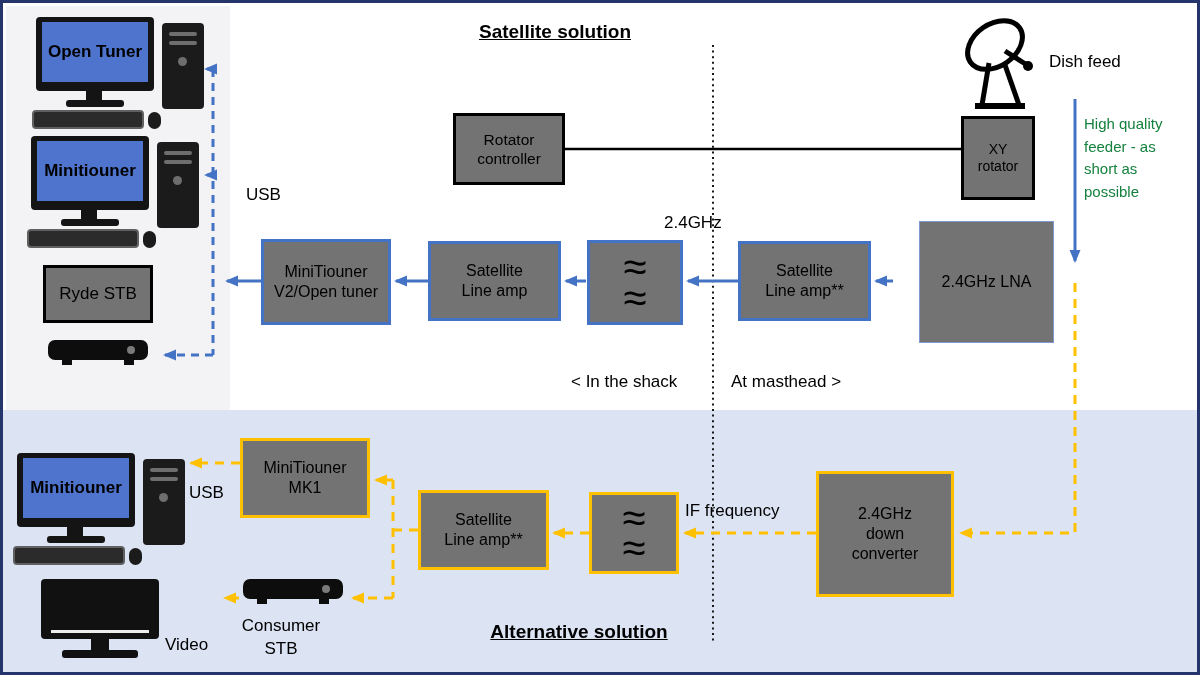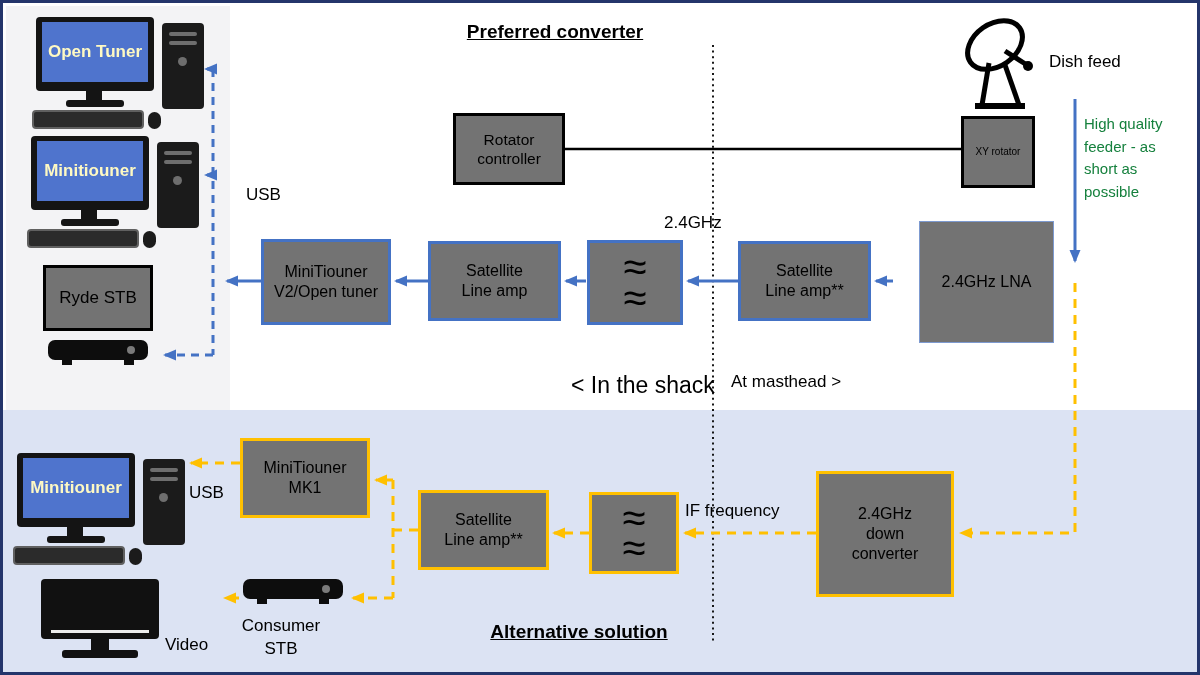--- a/index.html
+++ b/index.html
@@ -18,21 +18,21 @@
   .t{position:absolute;z-index:2;}
   .bold{font-weight:normal;}
   .title{font-size:19px;font-weight:bold;text-decoration:underline;text-align:center;}
   .rednote{color:#15803d;font-size:15px;line-height:1.5;}
   
   .pc{position:absolute;width:200px;height:115px;z-index:2;}
   .pc .tower{position:absolute;left:126px;top:6px;width:42px;height:86px;background:#1B1B1B;border-radius:4px;}
   .pc .tower::before{content:"";position:absolute;left:7px;right:7px;top:9px;height:4px;background:#6E6E6E;border-radius:2px;box-shadow:0 9px 0 #6E6E6E;}
   .pc .tower::after{content:"";position:absolute;left:16px;top:34px;width:9px;height:9px;border-radius:50%;background:#6E6E6E;}
   .pc .mon{position:absolute;left:0;top:0;width:118px;height:74px;background:#141414;border-radius:4px;padding:5px 6px 9px 6px;box-sizing:border-box;}
-  .pc .scr{width:100%;height:100%;background:#4F74CD;display:flex;align-items:center;justify-content:center;color:#fef9c3;font-weight:bold;font-size:17px;white-space:nowrap;}
+  .pc .scr{width:100%;height:100%;background:#4F74CD;display:flex;align-items:center;justify-content:center;color:#000000;font-weight:bold;font-size:17px;white-space:nowrap;}
   .pc .neck{position:absolute;left:50px;top:74px;width:16px;height:9px;background:#141414;}
   .pc .base{position:absolute;left:30px;top:83px;width:58px;height:7px;background:#141414;border-radius:3px;}
   .pc .kb{position:absolute;left:-4px;top:93px;width:112px;height:19px;background:#2B2B2B;border:2px solid #606060;border-radius:4px;box-sizing:border-box;}
   .pc .mouse{position:absolute;left:112px;top:95px;width:13px;height:17px;background:#1B1B1B;border-radius:7px;}
   
   .stb{position:absolute;z-index:2;}
   .stb .body{width:100px;height:20px;background:#0D0D0D;border-radius:7px;position:relative;}
   .stb .body::before{content:"";position:absolute;right:13px;top:6px;width:8px;height:8px;border-radius:50%;background:#7A7A7A;}
   .stb .foot{position:absolute;top:20px;width:10px;height:5px;background:#0D0D0D;}
   
@@ -83,42 +83,42 @@
     <line x1="813" y1="530" x2="682" y2="530" stroke="#FFC000" stroke-width="3" stroke-dasharray="9 7" marker-end="url(#aY)"></line>
     <line x1="586" y1="530" x2="551" y2="530" stroke="#FFC000" stroke-width="3" stroke-dasharray="9 7" marker-end="url(#aY)"></line>
     <line x1="415" y1="527" x2="390" y2="527" stroke="#FFC000" stroke-width="3" stroke-dasharray="9 7"></line>
     <line x1="390" y1="477" x2="390" y2="595" stroke="#FFC000" stroke-width="3" stroke-dasharray="9 7"></line>
     <line x1="390" y1="477" x2="373" y2="477" stroke="#FFC000" stroke-width="3" stroke-dasharray="9 7" marker-end="url(#aY)"></line>
     <line x1="390" y1="595" x2="350" y2="595" stroke="#FFC000" stroke-width="3" stroke-dasharray="9 7" marker-end="url(#aY)"></line>
     <line x1="237" y1="460" x2="188" y2="460" stroke="#FFC000" stroke-width="3" stroke-dasharray="9 7" marker-end="url(#aY)"></line>
     <line x1="236" y1="595" x2="222" y2="595" stroke="#FFC000" stroke-width="3" stroke-dasharray="9 7" marker-end="url(#aY)"></line>
   </svg>
 
-  <div class="t title" style="left:460px;top:18px;width:184px;">Preferred converter</div>
+  <div class="t title" style="left:460px;top:18px;width:184px;">Satellite solution</div>
   <div class="t title" style="left:478px;top:618px;width:196px;">Alternative solution</div>
-  <div class="t" style="left:568px;top:369px;font-size:23px;">&lt; In the shack</div>
+  <div class="t" style="left:568px;top:369px;font-size:17px;">&lt; In the shack</div>
   <div class="t" style="left:728px;top:369px;font-size:17px;">At masthead &gt;</div>
 
   <div class="dish" style="left:958px;top:8px;width:84px;height:104px;">
     <svg width="84" height="104" viewBox="0 0 84 104">
       <ellipse cx="34" cy="34" rx="30" ry="21" fill="#fff" stroke="#000" stroke-width="5" transform="rotate(-35 34 34)"></ellipse>
       <line x1="44" y1="40" x2="66" y2="54" stroke="#000" stroke-width="5"></line>
       <circle cx="67" cy="55" r="5" fill="#000"></circle>
       <line x1="28" y1="52" x2="21" y2="94" stroke="#000" stroke-width="5"></line>
       <line x1="44" y1="54" x2="58" y2="94" stroke="#000" stroke-width="5"></line>
       <line x1="14" y1="95" x2="64" y2="95" stroke="#000" stroke-width="6"></line>
     </svg>
   </div>
   <div class="t" style="left:1046px;top:49px;font-size:17px;">Dish feed</div>
   <div class="t rednote" style="left:1081px;top:110px;width:106px;">High quality feeder - as short as possible</div>
 
   <div class="box b-black" style="left:450px;top:110px;width:112px;height:72px;font-size:15.5px;">
     <span style="max-width:90px;">Rotator controller</span>
   </div>
-  <div class="box b-black" style="left:958px;top:113px;width:74px;height:72px;font-size:10px;text-align:center;">
+  <div class="box b-black" style="left:958px;top:113px;width:74px;height:84px;font-size:14px;text-align:center;">
     <span style="max-width:56px;">XY rotator</span>
   </div>
 
   <div class="box b-blue-thin" style="left:916px;top:218px;width:135px;height:122px;">
     <span style="max-width:125px;">2.4GHz LNA</span>
   </div>
   <div class="box b-blue" style="left:735px;top:238px;width:133px;height:80px;">
     <span style="max-width:88px;">Satellite Line amp**</span>
   </div>
   <div class="box b-blue" style="left:584px;top:237px;width:96px;height:85px;">
@@ -150,21 +150,21 @@
       <div class="scr">Minitiouner</div>
     </div>
     <div class="neck"></div>
     <div class="base"></div>
     <div class="kb"></div>
     <div class="mouse"></div>
   </div>
 
   <div class="t bold" style="left:243px;top:182px;font-size:17px;">USB</div>
 
-  <div class="box b-black" style="left:40px;top:262px;width:110px;height:66px;font-size:17px;">
+  <div class="box b-black" style="left:40px;top:262px;width:110px;height:58px;font-size:17px;">
     <span style="max-width:100px;">Ryde STB</span>
   </div>
   <div class="stb" style="left:45px;top:337px;">
     <div class="body"></div>
     <div class="foot" style="left:14px;"></div>
     <div class="foot" style="left:76px;"></div>
   </div>
 
   <div class="box b-yellow" style="left:813px;top:468px;width:138px;height:126px;">
     <span style="max-width:78px;">2.4GHz down converter</span>

